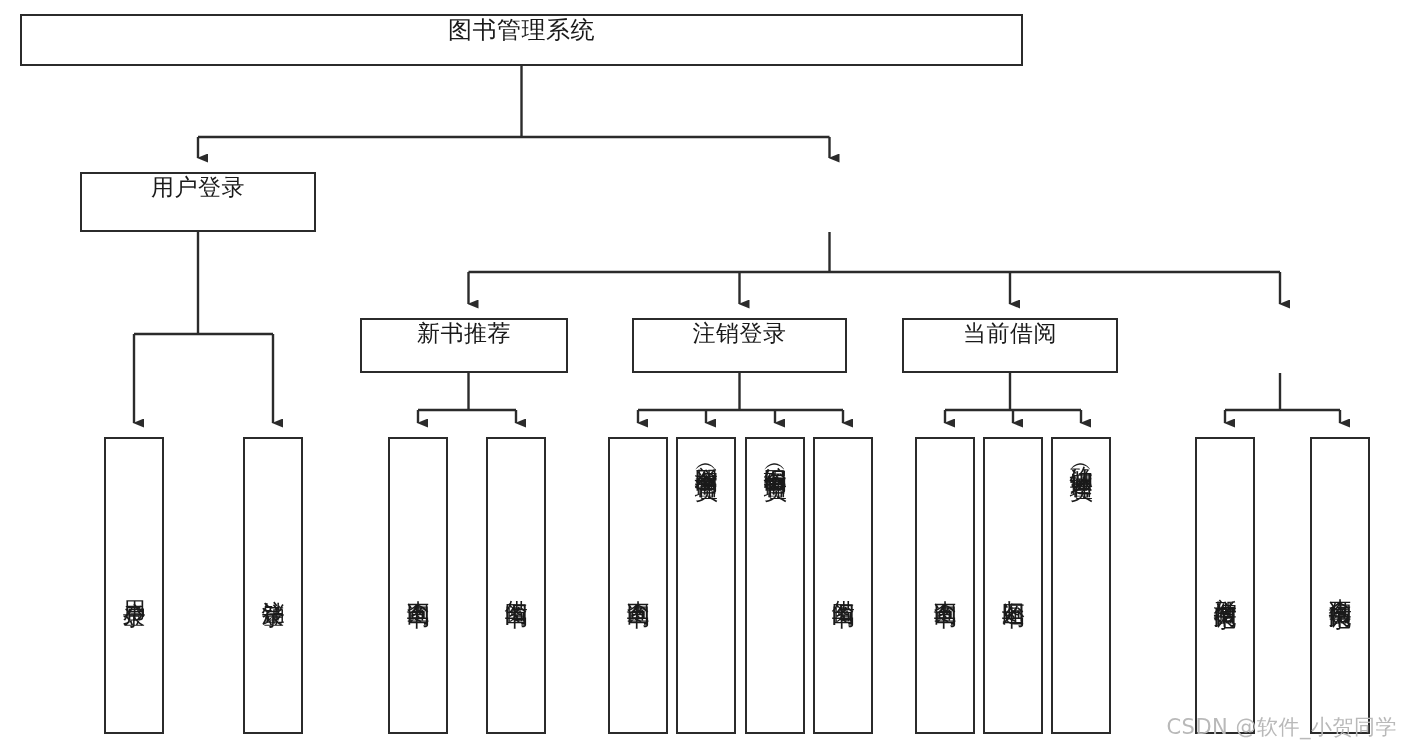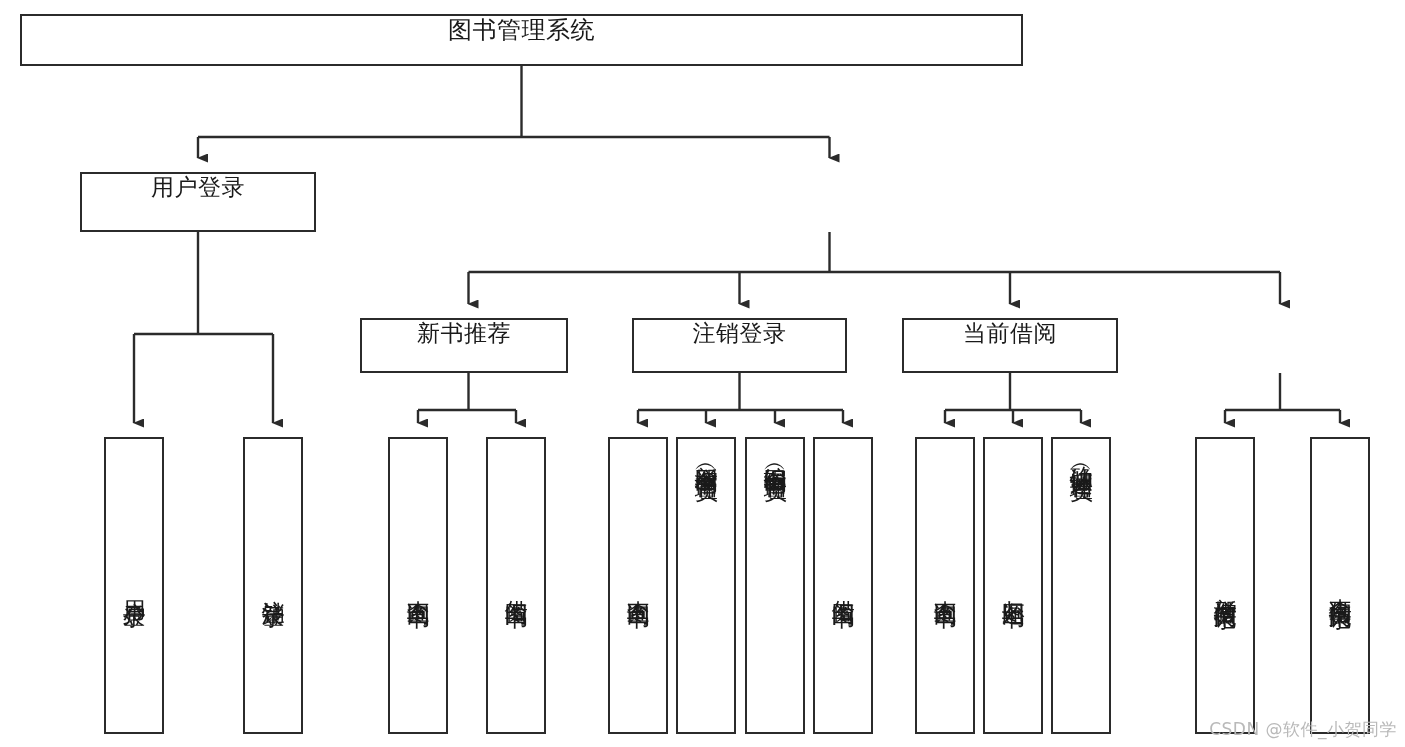--- a/index.html
+++ b/index.html
@@ -62,21 +62,21 @@
     max-height: 100%;
   }
   .node.vertical.centered {
     align-items: center;
     padding-top: 0;
   }
   .watermark {
     position: absolute;
     right: 8px;
     bottom: 6px;
-    font-size: 17px;
+    font-size: 21px;
     color: #b9b9b9;
     letter-spacing: 0.5px;
     white-space: nowrap;
   }
 </style>
 </head>
 <body>
 
 <div id="diagram-root">
 

